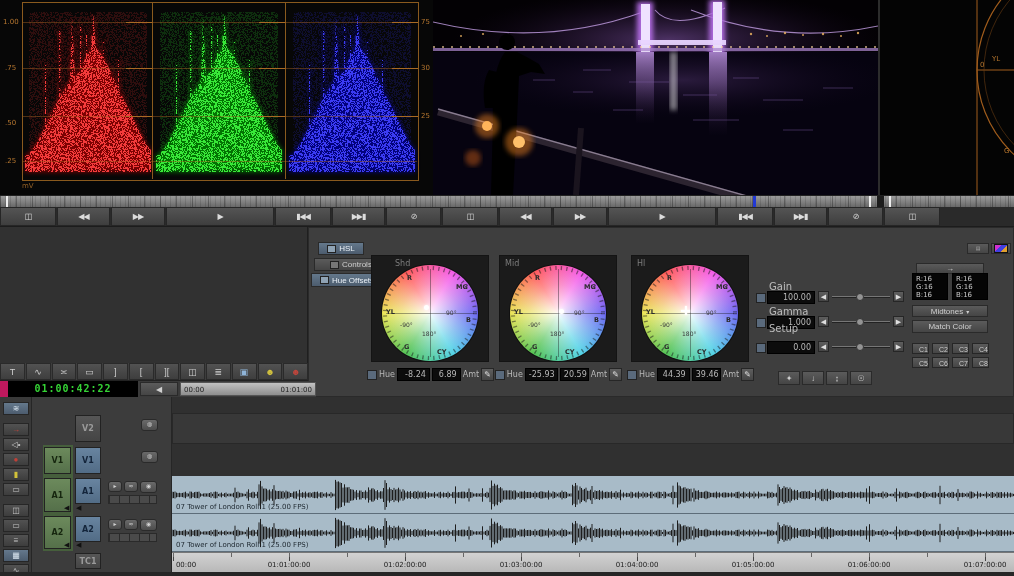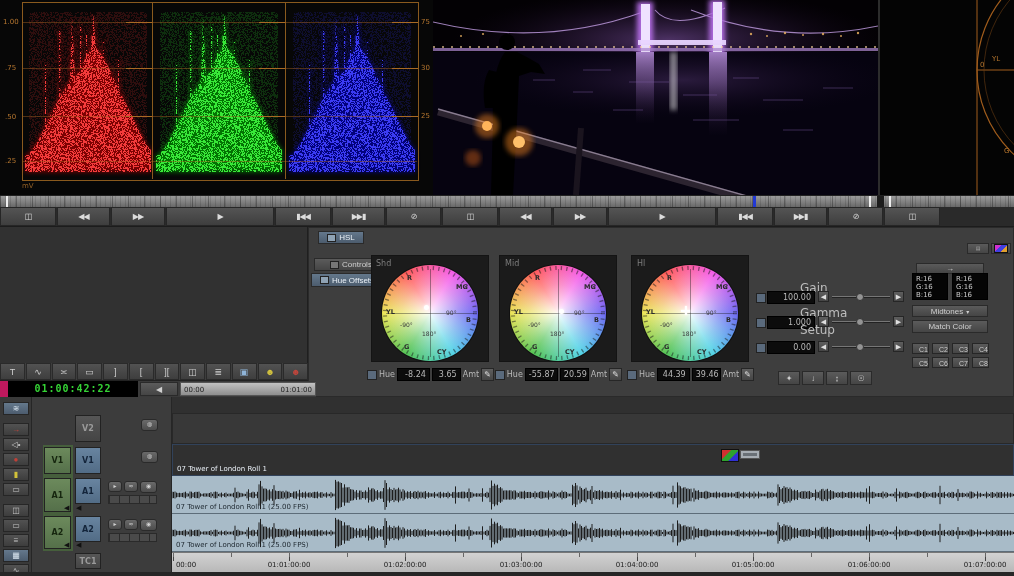--- a/index.html
+++ b/index.html
@@ -50,21 +50,21 @@
   .marker.plus{width:9px;height:9px;border-radius:0;background:transparent;box-shadow:none;}
   .marker.plus::before{content:"";position:absolute;left:4px;top:0;width:1.6px;height:9px;background:#fff;box-shadow:0 0 2px #fff;}
   .marker.plus::after{content:"";position:absolute;left:0;top:4px;width:9px;height:1.6px;background:#fff;box-shadow:0 0 2px #fff;}
   .vrow{position:absolute;top:112px;left:0;width:127px;height:15px;display:flex;align-items:center;gap:2px;}
   .en{width:8px;height:8px;background:#55platform;background:#5a6a7c;border:1px solid #222;}
   .cap{font-size:8px;color:#b8b8b8;}
   .val{background:#0c0c0c;border:1px solid #000;color:#b8b8b8;font-size:8px;text-align:right;
        padding:1px 3px;box-sizing:border-box;height:13px;line-height:10px;}
   .dropper{width:13px;height:13px;background:linear-gradient(#5e5e5e,#454545);border:1px solid #262626;
        color:#ddd;font-size:8px;display:flex;align-items:center;justify-content:center;box-sizing:border-box;}
-  .slab{font-size:12px;color:#bdbdbd;margin-left:31px;}
+  .slab{font-size:10px;color:#bdbdbd;}
   .sarrow{position:absolute;width:11px;height:11px;background:linear-gradient(#5e5e5e,#454545);
        border:1px solid #262626;color:#ddd;font-size:7px;text-align:center;line-height:10px;box-sizing:border-box;}
   .strack{position:absolute;height:1px;background:#777;box-shadow:0 1px 0 #222;}
   .sthumb{position:absolute;width:8px;height:8px;border-radius:50%;background:#949494;border:1px solid #333;box-sizing:border-box;}
   .rgbbox{background:#050505;border:1px solid #000;color:#c9c9c9;font-size:7px;line-height:8px;padding:1px 3px;box-sizing:border-box;}
   .cbtn{position:absolute;width:17px;height:11px;background:linear-gradient(#5b5b5b,#454545);border:1px solid #262626;
        color:#ccc;font-size:7px;text-align:center;line-height:10px;box-sizing:border-box;}
   
   .editbar{left:0;top:363px;width:308px;height:18px;background:#3d3d3d;display:flex;gap:1px;border-bottom:1px solid #222;box-sizing:border-box;}
   .ebtn{flex:1;background:linear-gradient(#525252,#3e3e3e);border:1px solid #2a2a2a;box-sizing:border-box;
@@ -161,21 +161,21 @@
       <div class="abs scope-tick" style="left:259px;top:22px;width:26px"></div>
       <div class="abs scope-tick" style="left:392px;top:22px;width:26px"></div>
     <div class="abs scope-tick" style="left:126px;top:68px;width:26px"></div>
       <div class="abs scope-tick" style="left:259px;top:68px;width:26px"></div>
       <div class="abs scope-tick" style="left:392px;top:68px;width:26px"></div>
     <div class="abs scope-tick" style="left:126px;top:116px;width:26px"></div>
       <div class="abs scope-tick" style="left:259px;top:116px;width:26px"></div>
       <div class="abs scope-tick" style="left:392px;top:116px;width:26px"></div>
     <span class="abs scope-lab" style="left:3px;top:19px">1.00</span>
     <span class="abs scope-lab" style="left:5px;top:65px">.75</span>
-    <span class="abs scope-lab" style="left:5px;top:114px">.50</span>
+    <span class="abs scope-lab" style="left:5px;top:120px">.50</span>
     <span class="abs scope-lab" style="left:5px;top:158px">.25</span>
     <span class="abs scope-lab" style="left:421px;top:19px">75</span>
     <span class="abs scope-lab" style="left:421px;top:65px">30</span>
     <span class="abs scope-lab" style="left:421px;top:113px">25</span>
     <span class="abs scope-lab" style="left:22px;top:183px;opacity:.8">mV</span>
   </div>
 
   <div class="abs video-monitor">
     <svg width="445" height="195" viewBox="0 0 445 195">
       <defs>
@@ -282,41 +282,41 @@
     <button class="tbtn" style="left:717px;width:56px">▮◀◀</button>
     <button class="tbtn" style="left:774px;width:53px">▶▶▮</button>
     <button class="tbtn" style="left:828px;width:55px">⊘</button>
     <button class="tbtn" style="left:884px;width:56px">◫</button>
   </div>
 
   <div class="abs" style="left:0;top:227px;width:308px;height:136px;background:#313131;border-right:1px solid #1f1f1f;box-sizing:border-box"></div>
 
   <div class="abs ccwin">
 
-    <button class="abs ccbtn active" style="left:9px;top:3px;width:46px;height:13px">
+    <button class="abs ccbtn active" style="left:9px;top:14px;width:46px;height:13px">
       <span class="led"></span>
         <span>HSL</span>
     </button>
     <button class="abs ccbtn" style="left:658px;top:15px;width:22px;height:11px;font-size:5px;line-height:5px;color:#aaa">▤</button>
     <button class="abs ccbtn" style="left:682px;top:15px;width:20px;height:11px;padding:0">
       <span style="display:block;width:12px;height:7px;background:linear-gradient(135deg,#d030d0 0 35%,#4040e0 35% 65%,#e0a030 65%);border:1px solid #111"></span>
     </button>
 
     <button class="abs ccbtn" style="left:5px;top:30px;width:74px;height:13px">
       <span class="led" style="background:#777"></span>
         <span>Controls</span>
     </button>
     <button class="abs ccbtn active" style="left:2px;top:45px;width:72px;height:14px">
       <span class="led"></span>
         <span>Hue Offsets</span>
     </button>
 
     <div class="abs" style="left:58px;top:27px;width:127px;height:134px">
       <div class="abs wbox" style="left:4px;top:0;width:118px;height:107px">
-        <span class="abs wlabel" style="left:4px;top:3px">Shd</span>
+        <span class="abs wlabel" style="left:23px;top:3px">Shd</span>
         <div class="wheel">
           <svg class="abs" style="left:0;top:0" width="96" height="96">
               <circle cx="48" cy="48" r="45" fill="none" stroke="rgba(25,25,25,.5)" stroke-width="4" stroke-dasharray="1.3 4.2"></circle>
             </svg>
           <i class="cv"></i>
             <i class="ch"></i>
           <b class="rl" style="left:25px;top:10px">R</b>
           <b class="rl" style="left:74px;top:19px">MG</b>
           <b class="rl" style="left:84px;top:52px">B</b>
           <b class="rl" style="left:55px;top:84px">CY</b>
@@ -325,21 +325,21 @@
           <span class="dl" style="left:64px;top:45px">90°</span>
           <span class="dl" style="left:40px;top:66px">180°</span>
           <span class="dl" style="left:18px;top:57px">-90°</span>
           <span class="marker" style="left:42px;top:40px"></span>
         </div>
       </div>
       <div class="vrow">
         <span class="en"></span>
         <span class="cap">Hue</span>
         <span class="val" style="width:33px">-8.24</span>
-        <span class="val" style="width:29px">3.65</span>
+        <span class="val" style="width:29px">6.89</span>
         <span class="cap">Amt</span>
         <span class="dropper">✎</span>
       </div>
     </div>
 
     <div class="abs" style="left:186px;top:27px;width:127px;height:134px">
       <div class="abs wbox" style="left:4px;top:0;width:118px;height:107px">
         <span class="abs wlabel" style="left:5px;top:3px">Mid</span>
         <div class="wheel">
           <svg class="abs" style="left:0;top:0" width="96" height="96">
@@ -355,21 +355,21 @@
           <b class="rl" style="left:4px;top:44px">YL</b>
           <span class="dl" style="left:64px;top:45px">90°</span>
           <span class="dl" style="left:40px;top:66px">180°</span>
           <span class="dl" style="left:18px;top:57px">-90°</span>
           <span class="marker" style="left:49px;top:44px"></span>
         </div>
       </div>
       <div class="vrow">
         <span class="en"></span>
         <span class="cap">Hue</span>
-        <span class="val" style="width:33px">-55.87</span>
+        <span class="val" style="width:33px">-25.93</span>
         <span class="val" style="width:29px">20.59</span>
         <span class="cap">Amt</span>
         <span class="dropper">✎</span>
       </div>
     </div>
 
     <div class="abs" style="left:318px;top:27px;width:127px;height:134px">
       <div class="abs wbox" style="left:4px;top:0;width:118px;height:107px">
         <span class="abs wlabel" style="left:5px;top:3px">Hl</span>
         <div class="wheel">
@@ -540,27 +540,20 @@
     <span class="minibox" style="left:108px;top:84px;width:17px;height:12px">◉</span>
     <span class="minigrid" style="left:76px;top:98px;width:49px"></span>
     <span class="minibox" style="left:76px;top:122px;width:14px;height:11px">▸</span>
     <span class="minibox" style="left:92px;top:122px;width:14px;height:11px">≈</span>
     <span class="minibox" style="left:108px;top:122px;width:17px;height:12px">◉</span>
     <span class="minigrid" style="left:76px;top:136px;width:49px"></span>
   </div>
 
   <div class="lane" style="top:413px;height:31px;background:#383838;border:1px solid #282828"></div>
 
-  <div class="lane" style="top:444px;height:32px;background:linear-gradient(#6e8aa6 0 20%,#5b7democratic 20%,#587592);border:1px solid #31425a">
-    <span class="cliptext" style="color:#e9eff6">07 Tower of London Roll 1</span>
-    <span class="abs" style="left:548px;top:4px;width:16px;height:11px;border:1px solid #111;background:linear-gradient(135deg,#d23030 0 32%,#2ea22e 36% 62%,#3030d2 66%)"></span>
-    <span class="abs" style="left:567px;top:5px;width:20px;height:9px;background:#a7adb3;border:1px solid #555;box-sizing:border-box">
-        <span style="display:block;margin:2px;height:3px;background:#6a7076"></span>
-      </span>
-  </div>
 
   <div class="lane" style="top:476px;height:38px;background:#a8bbc8;border-bottom:1px solid #5d6d79">
     <svg id="wave-a1" class="abs" style="left:0;top:0" width="842" height="38">
         <path fill="none" stroke="#1d1d1d" stroke-width="1" d="M0.0 15.7V22.3M1.5 15.9V22.1M3.0 15.5V22.5M4.5 16.6V21.4M6.0 17.0V21.0M7.5 16.8V21.2M9.0 17.1V20.9M10.5 16.9V21.1M12.0 16.4V21.6M13.5 15.7V22.3M15.0 17.2V20.8M16.5 17.6V20.4M18.0 15.5V22.5M19.5 15.7V22.3M21.0 16.9V21.1M22.5 16.1V21.9M24.0 15.8V22.2M25.5 15.9V22.1M27.0 15.6V22.4M28.5 17.3V20.7M30.0 17.9V20.1M31.5 17.5V20.5M33.0 17.2V20.8M34.5 17.5V20.5M36.0 17.3V20.7M37.5 17.0V21.0M39.0 16.1V21.9M40.5 17.8V20.2M42.0 15.9V22.1M43.5 15.5V22.5M45.0 15.9V22.1M46.5 17.9V20.1M48.0 17.4V20.6M49.5 16.6V21.4M51.0 18.0V20.0M52.5 17.1V20.9M54.0 16.6V21.4M55.5 17.9V20.1M57.0 17.5V20.5M58.5 17.7V20.3M60.0 17.6V20.4M61.5 16.8V21.2M63.0 11.7V26.3M64.5 16.1V21.9M66.0 15.6V22.4M67.5 16.7V21.3M69.0 16.9V21.1M70.5 17.4V20.6M72.0 17.7V20.3M73.5 17.9V20.1M75.0 15.7V22.3M76.5 13.3V24.7M78.0 17.0V21.0M79.5 16.4V21.6M81.0 15.7V22.3M82.5 16.2V21.8M84.0 17.9V20.1M85.5 15.8V22.2M87.0 8.4V29.6M88.5 4.9V33.1M90.0 10.4V27.6M91.5 12.6V25.4M93.0 12.4V25.6M94.5 12.8V25.2M96.0 14.3V23.7M97.5 13.5V24.5M99.0 15.4V22.6M100.5 13.2V24.8M102.0 9.2V28.8M103.5 14.5V23.5M105.0 15.1V22.9M106.5 15.0V23.0M108.0 14.8V23.2M109.5 15.6V22.4M111.0 14.9V23.1M112.5 16.4V21.6M114.0 14.6V23.4M115.5 15.6V22.4M117.0 15.7V22.3M118.5 17.0V21.0M120.0 17.1V20.9M121.5 15.6V22.4M123.0 15.5V22.5M124.5 15.2V22.8M126.0 17.4V20.6M127.5 13.8V24.2M129.0 17.1V20.9M130.5 16.2V21.8M132.0 16.8V21.2M133.5 15.6V22.4M135.0 17.3V20.7M136.5 16.6V21.4M138.0 16.3V21.7M139.5 17.2V20.8M141.0 16.2V21.8M142.5 15.8V22.2M144.0 16.1V21.9M145.5 15.6V22.4M147.0 17.3V20.7M148.5 16.3V21.7M150.0 16.1V21.9M151.5 17.7V20.3M153.0 17.3V20.7M154.5 16.3V21.7M156.0 17.7V20.3M157.5 17.8V20.2M159.0 16.1V21.9M160.5 17.5V20.5M162.0 17.7V20.3M163.5 3.9V34.1M165.0 5.7V32.3M166.5 5.4V32.6M168.0 6.4V31.6M169.5 7.0V31.0M171.0 11.6V26.4M172.5 8.3V29.7M174.0 11.3V26.7M175.5 11.4V26.6M177.0 11.1V26.9M178.5 13.2V24.8M180.0 13.4V24.6M181.5 13.8V24.2M183.0 15.6V22.4M184.5 14.1V23.9M186.0 16.8V21.2M187.5 14.5V23.5M189.0 14.5V23.5M190.5 16.0V22.0M192.0 15.8V22.2M193.5 14.4V23.6M195.0 15.8V22.2M196.5 11.4V26.6M198.0 13.9V24.1M199.5 12.5V25.5M201.0 12.2V25.8M202.5 13.4V24.6M204.0 15.2V22.8M205.5 14.1V23.9M207.0 16.3V21.7M208.5 15.2V22.8M210.0 15.4V22.6M211.5 12.0V26.0M213.0 4.2V33.8M214.5 7.0V31.0M216.0 13.3V24.7M217.5 11.4V26.6M219.0 13.0V25.0M220.5 14.0V24.0M222.0 11.9V26.1M223.5 13.6V24.4M225.0 13.2V24.8M226.5 11.7V26.3M228.0 13.5V24.5M229.5 15.7V22.3M231.0 13.2V24.8M232.5 14.5V23.5M234.0 16.6V21.4M235.5 15.3V22.7M237.0 16.0V22.0M238.5 15.1V22.9M240.0 17.0V21.0M241.5 15.8V22.2M243.0 15.0V23.0M244.5 16.0V22.0M246.0 14.8V23.2M247.5 16.4V21.6M249.0 15.7V22.3M250.5 16.6V21.4M252.0 15.7V22.3M253.5 15.1V22.9M255.0 17.2V20.8M256.5 16.2V21.8M258.0 17.1V20.9M259.5 17.4V20.6M261.0 17.3V20.7M262.5 16.0V22.0M264.0 17.7V20.3M265.5 17.6V20.4M267.0 16.3V21.7M268.5 15.8V22.2M270.0 17.5V20.5M271.5 16.4V21.6M273.0 17.1V20.9M274.5 17.0V21.0M276.0 15.7V22.3M277.5 17.0V21.0M279.0 17.9V20.1M280.5 16.2V21.8M282.0 15.9V22.1M283.5 10.4V27.6M285.0 16.6V21.4M286.5 16.1V21.9M288.0 16.2V21.8M289.5 15.7V22.3M291.0 15.6V22.4M292.5 15.7V22.3M294.0 16.6V21.4M295.5 16.0V22.0M297.0 12.5V25.5M298.5 16.1V21.9M300.0 16.3V21.7M301.5 17.5V20.5M303.0 17.6V20.4M304.5 17.2V20.8M306.0 17.3V20.7M307.5 17.6V20.4M309.0 17.0V21.0M310.5 12.3V25.7M312.0 17.6V20.4M313.5 17.0V21.0M315.0 15.8V22.2M316.5 16.7V21.3M318.0 11.9V26.1M319.5 4.5V33.5M321.0 9.9V28.1M322.5 7.7V30.3M324.0 9.5V28.5M325.5 8.7V29.3M327.0 12.1V25.9M328.5 11.1V26.9M330.0 12.4V25.6M331.5 14.6V23.4M333.0 14.3V23.7M334.5 14.4V23.6M336.0 14.5V23.5M337.5 14.3V23.7M339.0 14.3V23.7M340.5 15.3V22.7M342.0 14.3V23.7M343.5 14.6V23.4M345.0 16.4V21.6M346.5 17.1V20.9M348.0 15.5V22.5M349.5 15.6V22.4M351.0 15.7V22.3M352.5 14.8V23.2M354.0 16.2V21.8M355.5 16.0V22.0M357.0 15.9V22.1M358.5 15.9V22.1M360.0 16.8V21.2M361.5 16.9V21.1M363.0 15.3V22.7M364.5 16.8V21.2M366.0 16.6V21.4M367.5 15.9V22.1M369.0 15.1V22.9M370.5 15.6V22.4M372.0 15.8V22.2M373.5 16.5V21.5M375.0 16.2V21.8M376.5 14.5V23.5M378.0 16.7V21.3M379.5 17.5V20.5M381.0 15.4V22.6M382.5 16.0V22.0M384.0 16.6V21.4M385.5 17.8V20.2M387.0 16.6V21.4M388.5 16.3V21.7M390.0 14.6V23.4M391.5 16.0V22.0M393.0 15.5V22.5M394.5 16.0V22.0M396.0 17.4V20.6M397.5 17.7V20.3M399.0 17.4V20.6M400.5 8.8V29.2M402.0 10.2V27.8M403.5 7.0V31.0M405.0 9.4V28.6M406.5 14.5V23.5M408.0 10.5V27.5M409.5 12.0V26.0M411.0 13.7V24.3M412.5 12.9V25.1M414.0 11.7V26.3M415.5 14.7V23.3M417.0 14.9V23.1M418.5 13.7V24.3M420.0 10.0V28.0M421.5 16.1V21.9M423.0 14.4V23.6M424.5 15.0V23.0M426.0 14.8V23.2M427.5 14.0V24.0M429.0 15.5V22.5M430.5 14.7V23.3M432.0 16.3V21.7M433.5 15.9V22.1M435.0 15.6V22.4M436.5 16.2V21.8M438.0 16.2V21.8M439.5 15.2V22.8M441.0 16.9V21.1M442.5 16.7V21.3M444.0 15.1V22.9M445.5 16.6V21.4M447.0 16.1V21.9M448.5 13.8V24.2M450.0 17.5V20.5M451.5 16.4V21.6M453.0 17.7V20.3M454.5 16.8V21.2M456.0 17.0V21.0M457.5 17.4V20.6M459.0 15.7V22.3M460.5 16.2V21.8M462.0 17.7V20.3M463.5 16.6V21.4M465.0 16.6V21.4M466.5 15.5V22.5M468.0 17.0V21.0M469.5 17.6V20.4M471.0 15.8V22.2M472.5 17.3V20.7M474.0 16.4V21.6M475.5 16.9V21.1M477.0 17.8V20.2M478.5 15.8V22.2M480.0 15.7V22.3M481.5 17.9V20.1M483.0 16.7V21.3M484.5 16.7V21.3M486.0 15.6V22.4M487.5 15.8V22.2M489.0 16.0V22.0M490.5 18.0V20.0M492.0 15.6V22.4M493.5 15.9V22.1M495.0 17.5V20.5M496.5 17.7V20.3M498.0 17.0V21.0M499.5 16.1V21.9M501.0 9.7V28.3M502.5 15.9V22.1M504.0 16.1V21.9M505.5 6.4V31.6M507.0 9.5V28.5M508.5 10.3V27.7M510.0 12.3V25.7M511.5 11.5V26.5M513.0 11.2V26.8M514.5 12.7V25.3M516.0 12.4V25.6M517.5 13.2V24.8M519.0 12.7V25.3M520.5 16.3V21.7M522.0 12.4V25.6M523.5 14.6V23.4M525.0 14.8V23.2M526.5 14.2V23.8M528.0 16.0V22.0M529.5 15.9V22.1M531.0 16.2V21.8M532.5 15.6V22.4M534.0 14.8V23.2M535.5 15.6V22.4M537.0 15.9V22.1M538.5 16.8V21.2M540.0 16.9V21.1M541.5 16.7V21.3M543.0 16.6V21.4M544.5 15.6V22.4M546.0 16.9V21.1M547.5 16.4V21.6M549.0 17.6V20.4M550.5 16.8V21.2M552.0 16.3V21.7M553.5 16.5V21.5M555.0 16.8V21.2M556.5 16.8V21.2M558.0 17.5V20.5M559.5 16.4V21.6M561.0 17.2V20.8M562.5 17.6V20.4M564.0 16.0V22.0M565.5 15.9V22.1M567.0 15.6V22.4M568.5 17.7V20.3M570.0 17.0V21.0M571.5 15.7V22.3M573.0 16.5V21.5M574.5 17.8V20.2M576.0 17.0V21.0M577.5 15.7V22.3M579.0 16.9V21.1M580.5 17.6V20.4M582.0 15.6V22.4M583.5 17.4V20.6M585.0 17.7V20.3M586.5 15.6V22.4M588.0 17.2V20.8M589.5 17.6V20.4M591.0 17.7V20.3M592.5 17.7V20.3M594.0 17.6V20.4M595.5 15.6V22.4M597.0 15.9V22.1M598.5 16.8V21.2M600.0 15.9V22.1M601.5 17.1V20.9M603.0 17.5V20.5M604.5 16.7V21.3M606.0 8.4V29.6M607.5 11.0V27.0M609.0 13.2V24.8M610.5 12.1V25.9M612.0 10.1V27.9M613.5 11.6V26.4M615.0 11.2V26.8M616.5 12.9V25.1M618.0 11.5V26.5M619.5 13.2V24.8M621.0 14.7V23.3M622.5 13.7V24.3M624.0 14.8V23.2M625.5 14.0V24.0M627.0 16.4V21.6M628.5 15.9V22.1M630.0 15.0V23.0M631.5 15.4V22.6M633.0 14.9V23.1M634.5 15.8V22.2M636.0 15.2V22.8M637.5 14.9V23.1M639.0 16.1V21.9M640.5 17.0V21.0M642.0 17.0V21.0M643.5 13.6V24.4M645.0 15.8V22.2M646.5 16.3V21.7M648.0 14.7V23.3M649.5 13.2V24.8M651.0 12.8V25.2M652.5 14.8V23.2M654.0 13.5V24.5M655.5 12.8V25.2M657.0 15.2V22.8M658.5 14.0V24.0M660.0 15.2V22.8M661.5 15.3V22.7M663.0 16.5V21.5M664.5 16.9V21.1M666.0 16.0V22.0M667.5 16.9V21.1M669.0 16.2V21.8M670.5 15.6V22.4M672.0 16.2V21.8M673.5 17.0V21.0M675.0 16.8V21.2M676.5 16.1V21.9M678.0 15.9V22.1M679.5 15.7V22.3M681.0 16.7V21.3M682.5 15.9V22.1M684.0 17.2V20.8M685.5 16.5V21.5M687.0 16.7V21.3M688.5 15.6V22.4M690.0 16.0V22.0M691.5 16.4V21.6M693.0 16.4V21.6M694.5 12.4V25.6M696.0 16.5V21.5M697.5 10.2V27.8M699.0 16.3V21.7M700.5 15.7V22.3M702.0 16.1V21.9M703.5 17.5V20.5M705.0 17.3V20.7M706.5 17.0V21.0M708.0 17.0V21.0M709.5 16.8V21.2M711.0 15.5V22.5M712.5 17.7V20.3M714.0 16.1V21.9M715.5 16.9V21.1M717.0 17.9V20.1M718.5 17.8V20.2M720.0 17.5V20.5M721.5 17.8V20.2M723.0 15.9V22.1M724.5 12.4V25.6M726.0 17.9V20.1M727.5 15.6V22.4M729.0 16.3V21.7M730.5 17.4V20.6M732.0 16.6V21.4M733.5 16.1V21.9M735.0 15.8V22.2M736.5 16.9V21.1M738.0 17.0V21.0M739.5 17.7V20.3M741.0 17.5V20.5M742.5 17.4V20.6M744.0 16.4V21.6M745.5 15.8V22.2M747.0 15.9V22.1M748.5 17.0V21.0M750.0 17.5V20.5M751.5 16.0V22.0M753.0 15.6V22.4M754.5 17.1V20.9M756.0 16.8V21.2M757.5 17.8V20.2M759.0 17.1V20.9M760.5 16.5V21.5M762.0 16.2V21.8M763.5 16.2V21.8M765.0 17.5V20.5M766.5 16.9V21.1M768.0 9.8V28.2M769.5 16.9V21.1M771.0 16.6V21.4M772.5 15.9V22.1M774.0 18.0V20.0M775.5 17.3V20.7M777.0 16.1V21.9M778.5 17.0V21.0M780.0 15.8V22.2M781.5 16.1V21.9M783.0 17.7V20.3M784.5 16.8V21.2M786.0 13.1V24.9M787.5 16.8V21.2M789.0 17.1V20.9M790.5 16.7V21.3M792.0 17.0V21.0M793.5 17.9V20.1M795.0 16.7V21.3M796.5 17.3V20.7M798.0 15.5V22.5M799.5 15.6V22.4M801.0 16.2V21.8M802.5 17.3V20.7M804.0 18.0V20.0M805.5 15.5V22.5M807.0 17.4V20.6M808.5 16.8V21.2M810.0 17.8V20.2M811.5 18.0V20.0M813.0 17.6V20.4M814.5 15.7V22.3M816.0 17.2V20.8M817.5 18.0V20.0M819.0 16.4V21.6M820.5 16.0V22.0M822.0 16.9V21.1M823.5 17.7V20.3M825.0 15.9V22.1M826.5 16.7V21.3M828.0 16.2V21.8M829.5 16.0V22.0M831.0 17.5V20.5M832.5 16.2V21.8M834.0 17.8V20.2M835.5 16.2V21.8M837.0 17.4V20.6M838.5 16.7V21.3M840.0 17.4V20.6M841.5 17.9V20.1"></path>
       </svg>
     <span class="cliptext" style="color:#222c34">07 Tower of London Roll 1 (25.00 FPS)</span>
   </div>
   <div class="lane" style="top:514px;height:38px;background:#a8bbc8;border-bottom:1px solid #5d6d79">
     <svg id="wave-a2" class="abs" style="left:0;top:0" width="842" height="38">
         <path fill="none" stroke="#1d1d1d" stroke-width="1" d="M0.0 15.7V22.3M1.5 15.9V22.1M3.0 15.5V22.5M4.5 16.6V21.4M6.0 17.0V21.0M7.5 16.8V21.2M9.0 17.1V20.9M10.5 16.9V21.1M12.0 16.4V21.6M13.5 15.7V22.3M15.0 17.2V20.8M16.5 17.6V20.4M18.0 15.5V22.5M19.5 15.7V22.3M21.0 16.9V21.1M22.5 16.1V21.9M24.0 15.8V22.2M25.5 15.9V22.1M27.0 15.6V22.4M28.5 17.3V20.7M30.0 17.9V20.1M31.5 17.5V20.5M33.0 17.2V20.8M34.5 17.5V20.5M36.0 17.3V20.7M37.5 17.0V21.0M39.0 16.1V21.9M40.5 17.8V20.2M42.0 15.9V22.1M43.5 15.5V22.5M45.0 15.9V22.1M46.5 17.9V20.1M48.0 17.4V20.6M49.5 16.6V21.4M51.0 18.0V20.0M52.5 17.1V20.9M54.0 16.6V21.4M55.5 17.9V20.1M57.0 17.5V20.5M58.5 17.7V20.3M60.0 17.6V20.4M61.5 16.8V21.2M63.0 11.7V26.3M64.5 16.1V21.9M66.0 15.6V22.4M67.5 16.7V21.3M69.0 16.9V21.1M70.5 17.4V20.6M72.0 17.7V20.3M73.5 17.9V20.1M75.0 15.7V22.3M76.5 13.3V24.7M78.0 17.0V21.0M79.5 16.4V21.6M81.0 15.7V22.3M82.5 16.2V21.8M84.0 17.9V20.1M85.5 15.8V22.2M87.0 8.4V29.6M88.5 4.9V33.1M90.0 10.4V27.6M91.5 12.6V25.4M93.0 12.4V25.6M94.5 12.8V25.2M96.0 14.3V23.7M97.5 13.5V24.5M99.0 15.4V22.6M100.5 13.2V24.8M102.0 9.2V28.8M103.5 14.5V23.5M105.0 15.1V22.9M106.5 15.0V23.0M108.0 14.8V23.2M109.5 15.6V22.4M111.0 14.9V23.1M112.5 16.4V21.6M114.0 14.6V23.4M115.5 15.6V22.4M117.0 15.7V22.3M118.5 17.0V21.0M120.0 17.1V20.9M121.5 15.6V22.4M123.0 15.5V22.5M124.5 15.2V22.8M126.0 17.4V20.6M127.5 13.8V24.2M129.0 17.1V20.9M130.5 16.2V21.8M132.0 16.8V21.2M133.5 15.6V22.4M135.0 17.3V20.7M136.5 16.6V21.4M138.0 16.3V21.7M139.5 17.2V20.8M141.0 16.2V21.8M142.5 15.8V22.2M144.0 16.1V21.9M145.5 15.6V22.4M147.0 17.3V20.7M148.5 16.3V21.7M150.0 16.1V21.9M151.5 17.7V20.3M153.0 17.3V20.7M154.5 16.3V21.7M156.0 17.7V20.3M157.5 17.8V20.2M159.0 16.1V21.9M160.5 17.5V20.5M162.0 17.7V20.3M163.5 3.9V34.1M165.0 5.7V32.3M166.5 5.4V32.6M168.0 6.4V31.6M169.5 7.0V31.0M171.0 11.6V26.4M172.5 8.3V29.7M174.0 11.3V26.7M175.5 11.4V26.6M177.0 11.1V26.9M178.5 13.2V24.8M180.0 13.4V24.6M181.5 13.8V24.2M183.0 15.6V22.4M184.5 14.1V23.9M186.0 16.8V21.2M187.5 14.5V23.5M189.0 14.5V23.5M190.5 16.0V22.0M192.0 15.8V22.2M193.5 14.4V23.6M195.0 15.8V22.2M196.5 11.4V26.6M198.0 13.9V24.1M199.5 12.5V25.5M201.0 12.2V25.8M202.5 13.4V24.6M204.0 15.2V22.8M205.5 14.1V23.9M207.0 16.3V21.7M208.5 15.2V22.8M210.0 15.4V22.6M211.5 12.0V26.0M213.0 4.2V33.8M214.5 7.0V31.0M216.0 13.3V24.7M217.5 11.4V26.6M219.0 13.0V25.0M220.5 14.0V24.0M222.0 11.9V26.1M223.5 13.6V24.4M225.0 13.2V24.8M226.5 11.7V26.3M228.0 13.5V24.5M229.5 15.7V22.3M231.0 13.2V24.8M232.5 14.5V23.5M234.0 16.6V21.4M235.5 15.3V22.7M237.0 16.0V22.0M238.5 15.1V22.9M240.0 17.0V21.0M241.5 15.8V22.2M243.0 15.0V23.0M244.5 16.0V22.0M246.0 14.8V23.2M247.5 16.4V21.6M249.0 15.7V22.3M250.5 16.6V21.4M252.0 15.7V22.3M253.5 15.1V22.9M255.0 17.2V20.8M256.5 16.2V21.8M258.0 17.1V20.9M259.5 17.4V20.6M261.0 17.3V20.7M262.5 16.0V22.0M264.0 17.7V20.3M265.5 17.6V20.4M267.0 16.3V21.7M268.5 15.8V22.2M270.0 17.5V20.5M271.5 16.4V21.6M273.0 17.1V20.9M274.5 17.0V21.0M276.0 15.7V22.3M277.5 17.0V21.0M279.0 17.9V20.1M280.5 16.2V21.8M282.0 15.9V22.1M283.5 10.4V27.6M285.0 16.6V21.4M286.5 16.1V21.9M288.0 16.2V21.8M289.5 15.7V22.3M291.0 15.6V22.4M292.5 15.7V22.3M294.0 16.6V21.4M295.5 16.0V22.0M297.0 12.5V25.5M298.5 16.1V21.9M300.0 16.3V21.7M301.5 17.5V20.5M303.0 17.6V20.4M304.5 17.2V20.8M306.0 17.3V20.7M307.5 17.6V20.4M309.0 17.0V21.0M310.5 12.3V25.7M312.0 17.6V20.4M313.5 17.0V21.0M315.0 15.8V22.2M316.5 16.7V21.3M318.0 11.9V26.1M319.5 4.5V33.5M321.0 9.9V28.1M322.5 7.7V30.3M324.0 9.5V28.5M325.5 8.7V29.3M327.0 12.1V25.9M328.5 11.1V26.9M330.0 12.4V25.6M331.5 14.6V23.4M333.0 14.3V23.7M334.5 14.4V23.6M336.0 14.5V23.5M337.5 14.3V23.7M339.0 14.3V23.7M340.5 15.3V22.7M342.0 14.3V23.7M343.5 14.6V23.4M345.0 16.4V21.6M346.5 17.1V20.9M348.0 15.5V22.5M349.5 15.6V22.4M351.0 15.7V22.3M352.5 14.8V23.2M354.0 16.2V21.8M355.5 16.0V22.0M357.0 15.9V22.1M358.5 15.9V22.1M360.0 16.8V21.2M361.5 16.9V21.1M363.0 15.3V22.7M364.5 16.8V21.2M366.0 16.6V21.4M367.5 15.9V22.1M369.0 15.1V22.9M370.5 15.6V22.4M372.0 15.8V22.2M373.5 16.5V21.5M375.0 16.2V21.8M376.5 14.5V23.5M378.0 16.7V21.3M379.5 17.5V20.5M381.0 15.4V22.6M382.5 16.0V22.0M384.0 16.6V21.4M385.5 17.8V20.2M387.0 16.6V21.4M388.5 16.3V21.7M390.0 14.6V23.4M391.5 16.0V22.0M393.0 15.5V22.5M394.5 16.0V22.0M396.0 17.4V20.6M397.5 17.7V20.3M399.0 17.4V20.6M400.5 8.8V29.2M402.0 10.2V27.8M403.5 7.0V31.0M405.0 9.4V28.6M406.5 14.5V23.5M408.0 10.5V27.5M409.5 12.0V26.0M411.0 13.7V24.3M412.5 12.9V25.1M414.0 11.7V26.3M415.5 14.7V23.3M417.0 14.9V23.1M418.5 13.7V24.3M420.0 10.0V28.0M421.5 16.1V21.9M423.0 14.4V23.6M424.5 15.0V23.0M426.0 14.8V23.2M427.5 14.0V24.0M429.0 15.5V22.5M430.5 14.7V23.3M432.0 16.3V21.7M433.5 15.9V22.1M435.0 15.6V22.4M436.5 16.2V21.8M438.0 16.2V21.8M439.5 15.2V22.8M441.0 16.9V21.1M442.5 16.7V21.3M444.0 15.1V22.9M445.5 16.6V21.4M447.0 16.1V21.9M448.5 13.8V24.2M450.0 17.5V20.5M451.5 16.4V21.6M453.0 17.7V20.3M454.5 16.8V21.2M456.0 17.0V21.0M457.5 17.4V20.6M459.0 15.7V22.3M460.5 16.2V21.8M462.0 17.7V20.3M463.5 16.6V21.4M465.0 16.6V21.4M466.5 15.5V22.5M468.0 17.0V21.0M469.5 17.6V20.4M471.0 15.8V22.2M472.5 17.3V20.7M474.0 16.4V21.6M475.5 16.9V21.1M477.0 17.8V20.2M478.5 15.8V22.2M480.0 15.7V22.3M481.5 17.9V20.1M483.0 16.7V21.3M484.5 16.7V21.3M486.0 15.6V22.4M487.5 15.8V22.2M489.0 16.0V22.0M490.5 18.0V20.0M492.0 15.6V22.4M493.5 15.9V22.1M495.0 17.5V20.5M496.5 17.7V20.3M498.0 17.0V21.0M499.5 16.1V21.9M501.0 9.7V28.3M502.5 15.9V22.1M504.0 16.1V21.9M505.5 6.4V31.6M507.0 9.5V28.5M508.5 10.3V27.7M510.0 12.3V25.7M511.5 11.5V26.5M513.0 11.2V26.8M514.5 12.7V25.3M516.0 12.4V25.6M517.5 13.2V24.8M519.0 12.7V25.3M520.5 16.3V21.7M522.0 12.4V25.6M523.5 14.6V23.4M525.0 14.8V23.2M526.5 14.2V23.8M528.0 16.0V22.0M529.5 15.9V22.1M531.0 16.2V21.8M532.5 15.6V22.4M534.0 14.8V23.2M535.5 15.6V22.4M537.0 15.9V22.1M538.5 16.8V21.2M540.0 16.9V21.1M541.5 16.7V21.3M543.0 16.6V21.4M544.5 15.6V22.4M546.0 16.9V21.1M547.5 16.4V21.6M549.0 17.6V20.4M550.5 16.8V21.2M552.0 16.3V21.7M553.5 16.5V21.5M555.0 16.8V21.2M556.5 16.8V21.2M558.0 17.5V20.5M559.5 16.4V21.6M561.0 17.2V20.8M562.5 17.6V20.4M564.0 16.0V22.0M565.5 15.9V22.1M567.0 15.6V22.4M568.5 17.7V20.3M570.0 17.0V21.0M571.5 15.7V22.3M573.0 16.5V21.5M574.5 17.8V20.2M576.0 17.0V21.0M577.5 15.7V22.3M579.0 16.9V21.1M580.5 17.6V20.4M582.0 15.6V22.4M583.5 17.4V20.6M585.0 17.7V20.3M586.5 15.6V22.4M588.0 17.2V20.8M589.5 17.6V20.4M591.0 17.7V20.3M592.5 17.7V20.3M594.0 17.6V20.4M595.5 15.6V22.4M597.0 15.9V22.1M598.5 16.8V21.2M600.0 15.9V22.1M601.5 17.1V20.9M603.0 17.5V20.5M604.5 16.7V21.3M606.0 8.4V29.6M607.5 11.0V27.0M609.0 13.2V24.8M610.5 12.1V25.9M612.0 10.1V27.9M613.5 11.6V26.4M615.0 11.2V26.8M616.5 12.9V25.1M618.0 11.5V26.5M619.5 13.2V24.8M621.0 14.7V23.3M622.5 13.7V24.3M624.0 14.8V23.2M625.5 14.0V24.0M627.0 16.4V21.6M628.5 15.9V22.1M630.0 15.0V23.0M631.5 15.4V22.6M633.0 14.9V23.1M634.5 15.8V22.2M636.0 15.2V22.8M637.5 14.9V23.1M639.0 16.1V21.9M640.5 17.0V21.0M642.0 17.0V21.0M643.5 13.6V24.4M645.0 15.8V22.2M646.5 16.3V21.7M648.0 14.7V23.3M649.5 13.2V24.8M651.0 12.8V25.2M652.5 14.8V23.2M654.0 13.5V24.5M655.5 12.8V25.2M657.0 15.2V22.8M658.5 14.0V24.0M660.0 15.2V22.8M661.5 15.3V22.7M663.0 16.5V21.5M664.5 16.9V21.1M666.0 16.0V22.0M667.5 16.9V21.1M669.0 16.2V21.8M670.5 15.6V22.4M672.0 16.2V21.8M673.5 17.0V21.0M675.0 16.8V21.2M676.5 16.1V21.9M678.0 15.9V22.1M679.5 15.7V22.3M681.0 16.7V21.3M682.5 15.9V22.1M684.0 17.2V20.8M685.5 16.5V21.5M687.0 16.7V21.3M688.5 15.6V22.4M690.0 16.0V22.0M691.5 16.4V21.6M693.0 16.4V21.6M694.5 12.4V25.6M696.0 16.5V21.5M697.5 10.2V27.8M699.0 16.3V21.7M700.5 15.7V22.3M702.0 16.1V21.9M703.5 17.5V20.5M705.0 17.3V20.7M706.5 17.0V21.0M708.0 17.0V21.0M709.5 16.8V21.2M711.0 15.5V22.5M712.5 17.7V20.3M714.0 16.1V21.9M715.5 16.9V21.1M717.0 17.9V20.1M718.5 17.8V20.2M720.0 17.5V20.5M721.5 17.8V20.2M723.0 15.9V22.1M724.5 12.4V25.6M726.0 17.9V20.1M727.5 15.6V22.4M729.0 16.3V21.7M730.5 17.4V20.6M732.0 16.6V21.4M733.5 16.1V21.9M735.0 15.8V22.2M736.5 16.9V21.1M738.0 17.0V21.0M739.5 17.7V20.3M741.0 17.5V20.5M742.5 17.4V20.6M744.0 16.4V21.6M745.5 15.8V22.2M747.0 15.9V22.1M748.5 17.0V21.0M750.0 17.5V20.5M751.5 16.0V22.0M753.0 15.6V22.4M754.5 17.1V20.9M756.0 16.8V21.2M757.5 17.8V20.2M759.0 17.1V20.9M760.5 16.5V21.5M762.0 16.2V21.8M763.5 16.2V21.8M765.0 17.5V20.5M766.5 16.9V21.1M768.0 9.8V28.2M769.5 16.9V21.1M771.0 16.6V21.4M772.5 15.9V22.1M774.0 18.0V20.0M775.5 17.3V20.7M777.0 16.1V21.9M778.5 17.0V21.0M780.0 15.8V22.2M781.5 16.1V21.9M783.0 17.7V20.3M784.5 16.8V21.2M786.0 13.1V24.9M787.5 16.8V21.2M789.0 17.1V20.9M790.5 16.7V21.3M792.0 17.0V21.0M793.5 17.9V20.1M795.0 16.7V21.3M796.5 17.3V20.7M798.0 15.5V22.5M799.5 15.6V22.4M801.0 16.2V21.8M802.5 17.3V20.7M804.0 18.0V20.0M805.5 15.5V22.5M807.0 17.4V20.6M808.5 16.8V21.2M810.0 17.8V20.2M811.5 18.0V20.0M813.0 17.6V20.4M814.5 15.7V22.3M816.0 17.2V20.8M817.5 18.0V20.0M819.0 16.4V21.6M820.5 16.0V22.0M822.0 16.9V21.1M823.5 17.7V20.3M825.0 15.9V22.1M826.5 16.7V21.3M828.0 16.2V21.8M829.5 16.0V22.0M831.0 17.5V20.5M832.5 16.2V21.8M834.0 17.8V20.2M835.5 16.2V21.8M837.0 17.4V20.6M838.5 16.7V21.3M840.0 17.4V20.6M841.5 17.9V20.1"></path>

